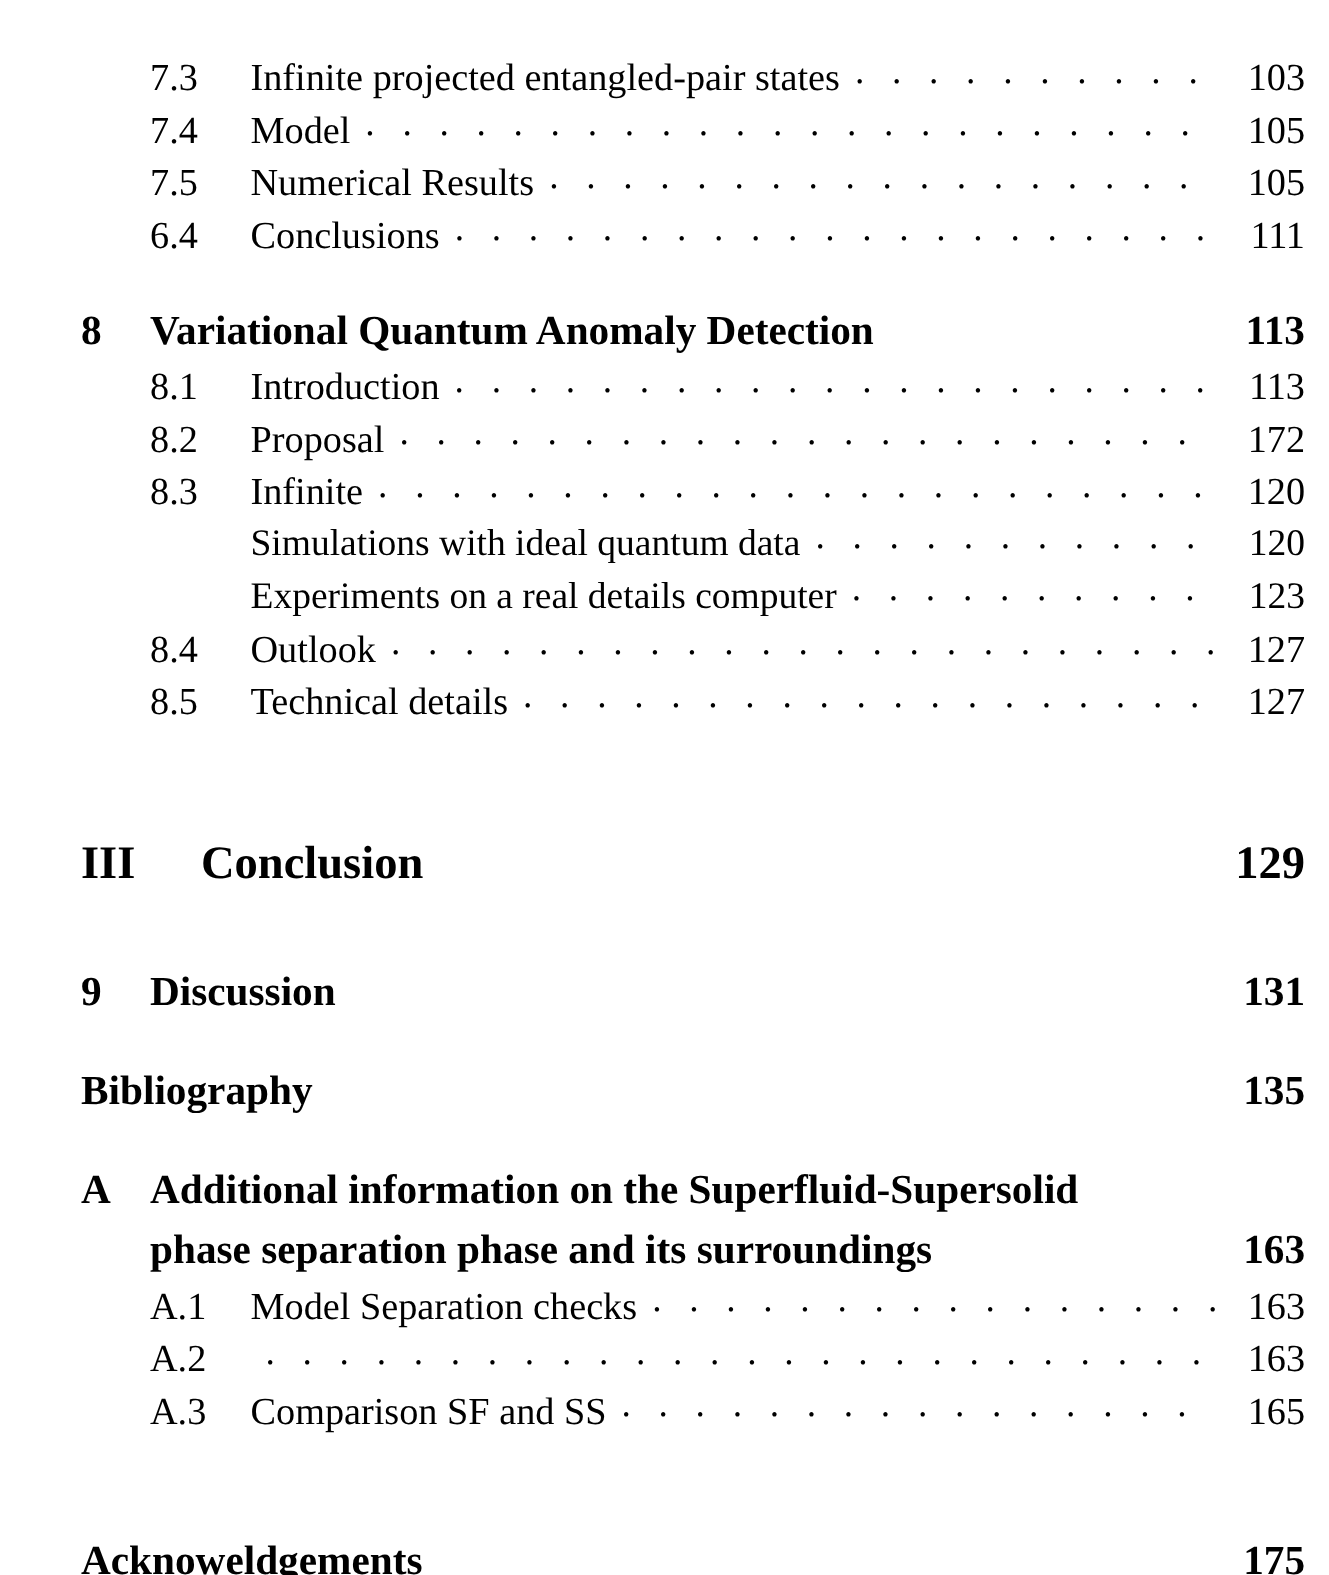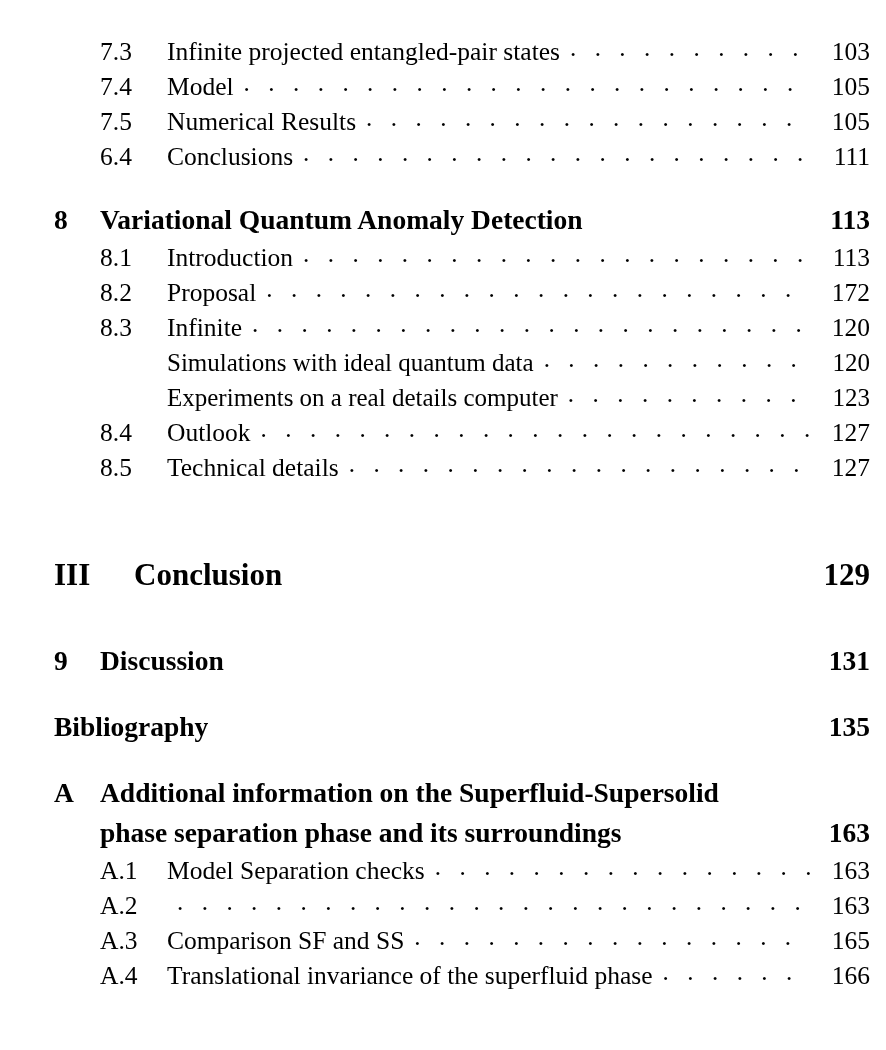--- a/index.html
+++ b/index.html
@@ -304,26 +304,20 @@
     <span class="page">163</span>
   </div>
 
   <div class="toc-row sub">
     <span class="num">A.3</span>
     <span class="title">Comparison SF and SS</span>
     <span class="leader"></span>
     <span class="page">165</span>
   </div>
 
-  <div class="toc-row sub">
-    <span class="num">A.4</span>
-    <span class="title">Translational invariance of the superfluid phase</span>
-    <span class="leader"></span>
-    <span class="page">166</span>
-  </div>
 
   <div class="gap-lg"></div>
 
   <div class="toc-row chapter unnumbered">
     <span class="num"></span>
     <span class="title">Acknoweldgements</span>
     <span class="leader" style="visibility:hidden"></span>
     <span class="page">175</span>
   </div>
 

